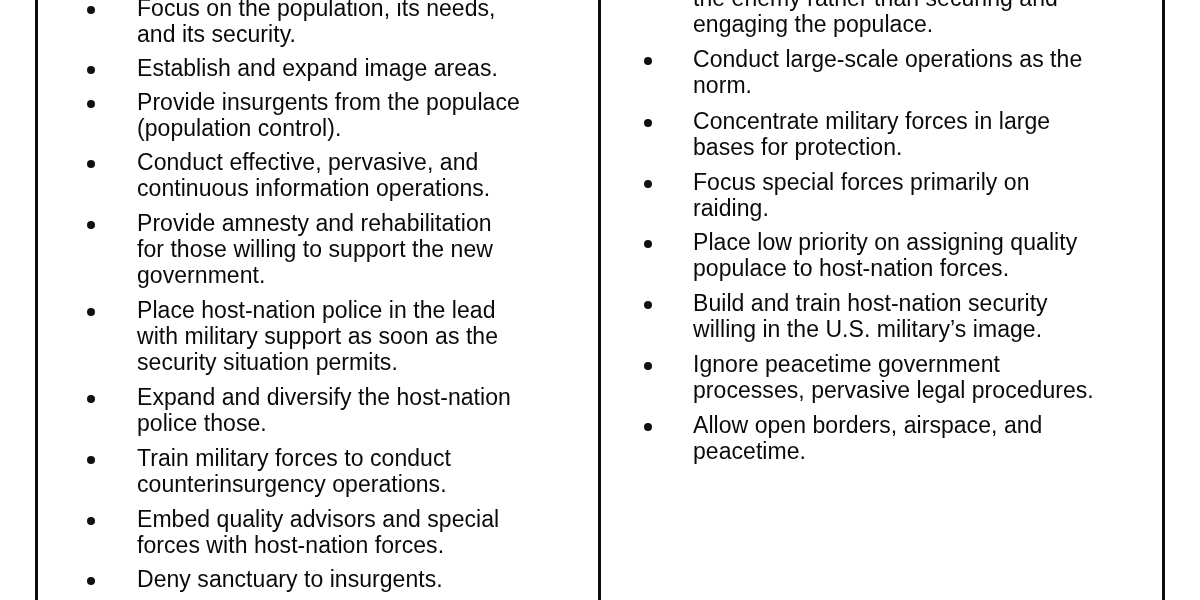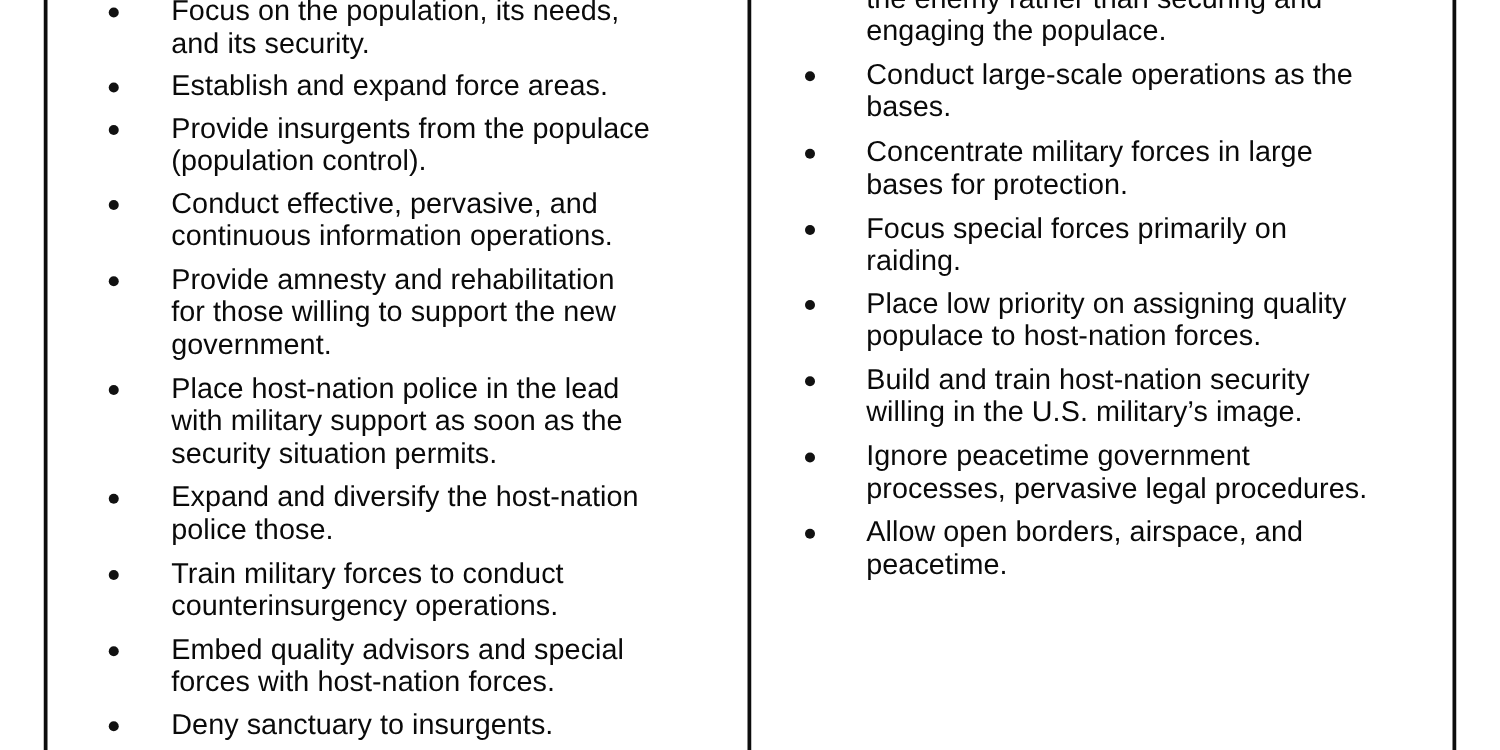--- a/index.html
+++ b/index.html
@@ -60,21 +60,21 @@
 <div class="border-line" style="left:1162px;"></div>
 
 <div class="column" id="col-left" style="left:36px; width:602px;">
   <div class="item" style="top: -5px;">
     <span class="bullet"></span>
     <span class="item-text">Focus on the population, its needs,
 and its security.</span>
   </div>
   <div class="item" style="top: 55px;">
     <span class="bullet"></span>
-    <span class="item-text">Establish and expand force areas.</span>
+    <span class="item-text">Establish and expand image areas.</span>
   </div>
   <div class="item" style="top: 89px;">
     <span class="bullet"></span>
     <span class="item-text">Provide insurgents from the populace
 (population control).</span>
   </div>
   <div class="item" style="top: 149px;">
     <span class="bullet"></span>
     <span class="item-text">Conduct effective, pervasive, and
 continuous information operations.</span>
@@ -113,21 +113,21 @@
 </div>
 
 <div class="column" id="col-right" style="left:601px; width:561px;">
   <div class="item" style="top: -15px;">
     <span class="item-text">the enemy rather than securing and
 engaging the populace.</span>
   </div>
   <div class="item" style="top: 46px;">
     <span class="bullet"></span>
     <span class="item-text">Conduct large-scale operations as the
-bases.</span>
+norm.</span>
   </div>
   <div class="item" style="top: 108px;">
     <span class="bullet"></span>
     <span class="item-text">Concentrate military forces in large
 bases for protection.</span>
   </div>
   <div class="item" style="top: 169px;">
     <span class="bullet"></span>
     <span class="item-text">Focus special forces primarily on
 raiding.</span>

